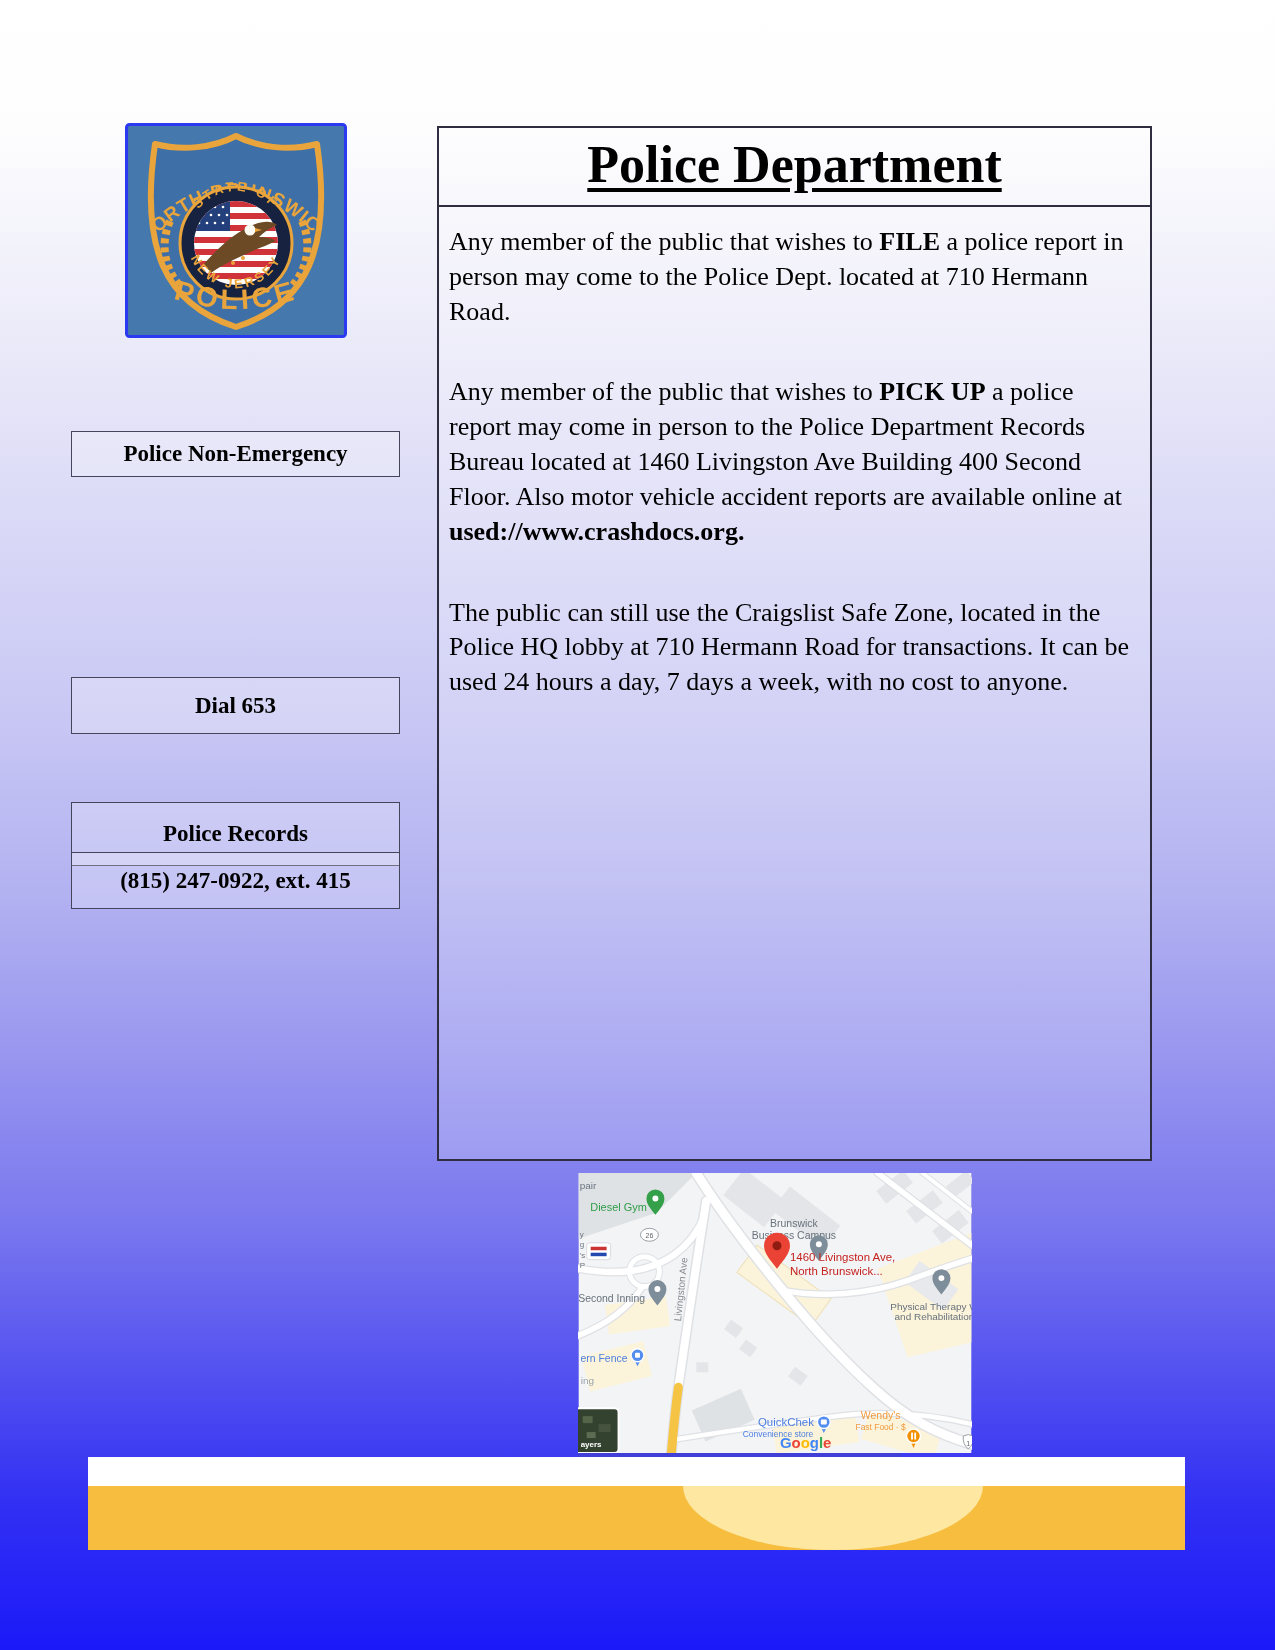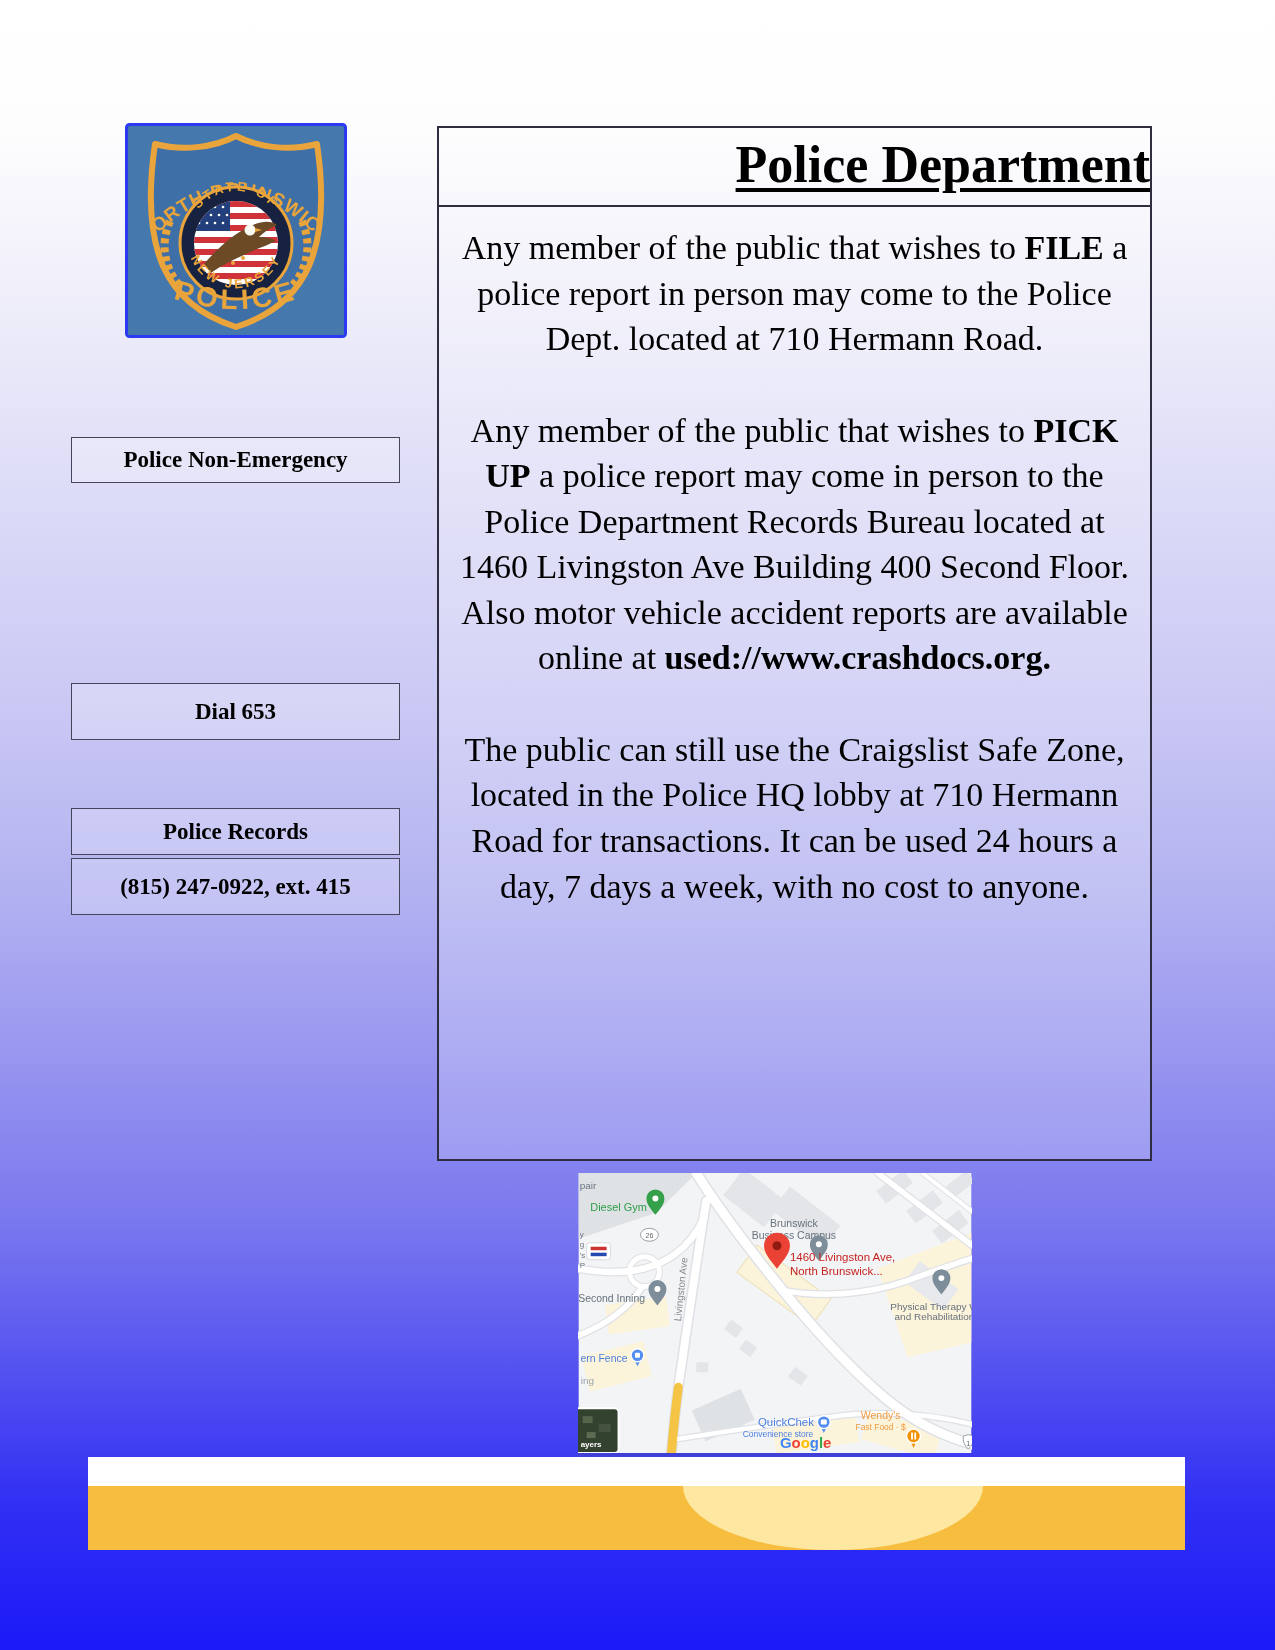--- a/index.html
+++ b/index.html
@@ -11,37 +11,37 @@
       #c9c8f4 43%, #b3b2f1 54%, #9896ef 64%, #7a78ee 74%,
       #5452f0 83%, #3230f3 91%, #1b19f8 100%);
   }
   
   .badge{position:absolute;left:125px;top:123px;width:222px;height:215px;}
   
   .cbox{
     position:absolute;left:71px;width:329px;box-sizing:border-box;
     background:rgba(255,255,255,0.24);border:1px solid #44445a;
     text-align:center;font-weight:bold;font-size:23px;
-    display:flex;align-items:center;justify-content:center;margin-top:6px;
+    display:flex;align-items:center;justify-content:center;
   }
   
   .main{
     position:absolute;left:437px;top:126px;width:715px;height:1035px;
     box-sizing:border-box;background:rgba(255,255,255,0.20);
     border:2px solid #2e2e40;overflow:hidden;
   }
   .main-title{
-    border-bottom:2px solid #2e2e40;text-align:right;padding:7px 0 11px;
+    border-bottom:2px solid #2e2e40;text-align:center;padding:7px 0 11px;
   }
   .main-title h1{
     margin:0;font-size:52px;font-weight:bold;
     text-decoration:underline;text-decoration-thickness:4px;text-underline-offset:6px;
   }
   .main-body{
-    padding:18px 10px 0;text-align:center;font-size:34px;line-height:1.34;
+    padding:18px 10px 0;font-size:26px;line-height:1.34;
   }
   .main-body p{margin:0 0 46px;}
   
   .map-wrap{
     position:absolute;left:578px;top:1173px;width:323px;height:280px;
     border-bottom:4px solid #403fd8;
   }
   .map-wrap svg{display:block;width:394px;height:280px;
     font-family:"Liberation Sans",sans-serif;}
   
@@ -117,21 +117,21 @@
   </svg>
 
   <div class="cbox" style="top:431px;height:46px;">
       <span>Police Non-Emergency</span>
     </div>
 
   <div class="cbox" style="top:677px;height:57px;">
       <span>Dial 653</span>
     </div>
 
-  <div class="cbox" style="top:802px;height:47px;">
+  <div class="cbox" style="top:802px;height:64px;">
       <span>Police Records</span>
     </div>
   <div class="cbox" style="top:852px;height:57px;">
       <span>(815) 247-0922, ext. 415</span>
     </div>
 
   <div class="main">
     <div class="main-title">
       <h1>Police Department</h1>
     </div>

